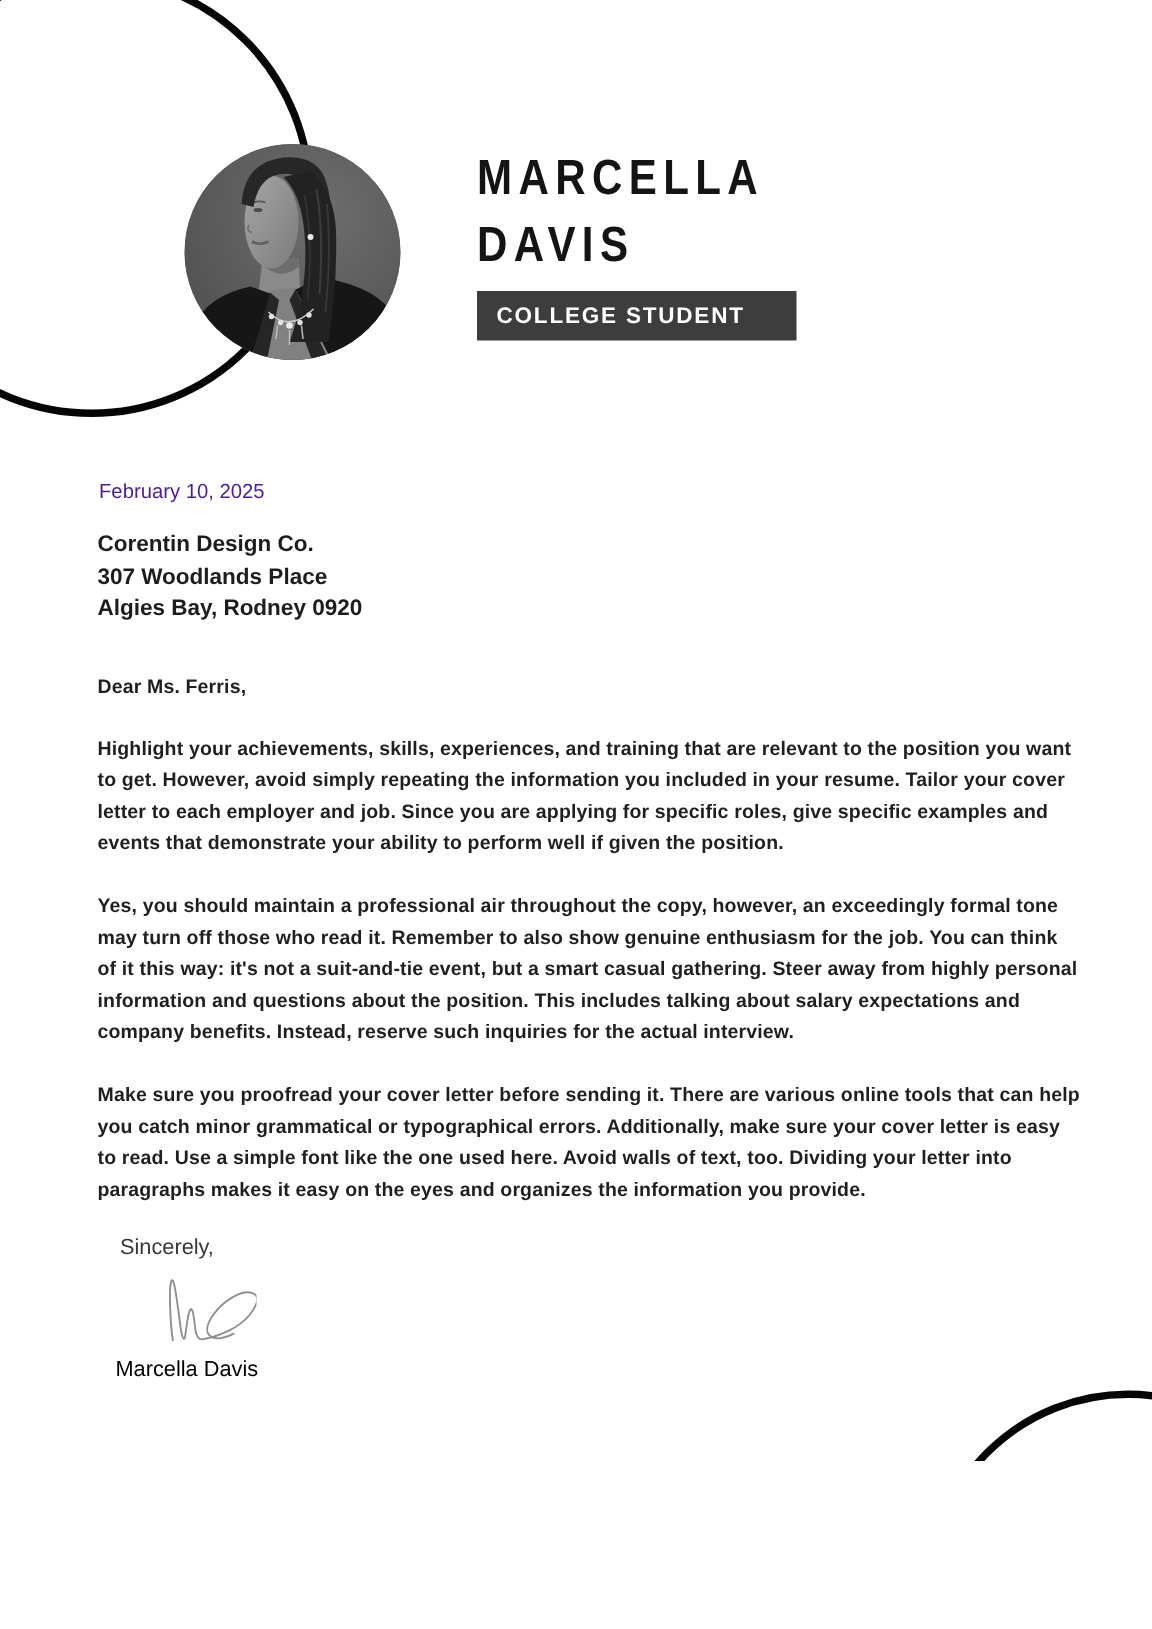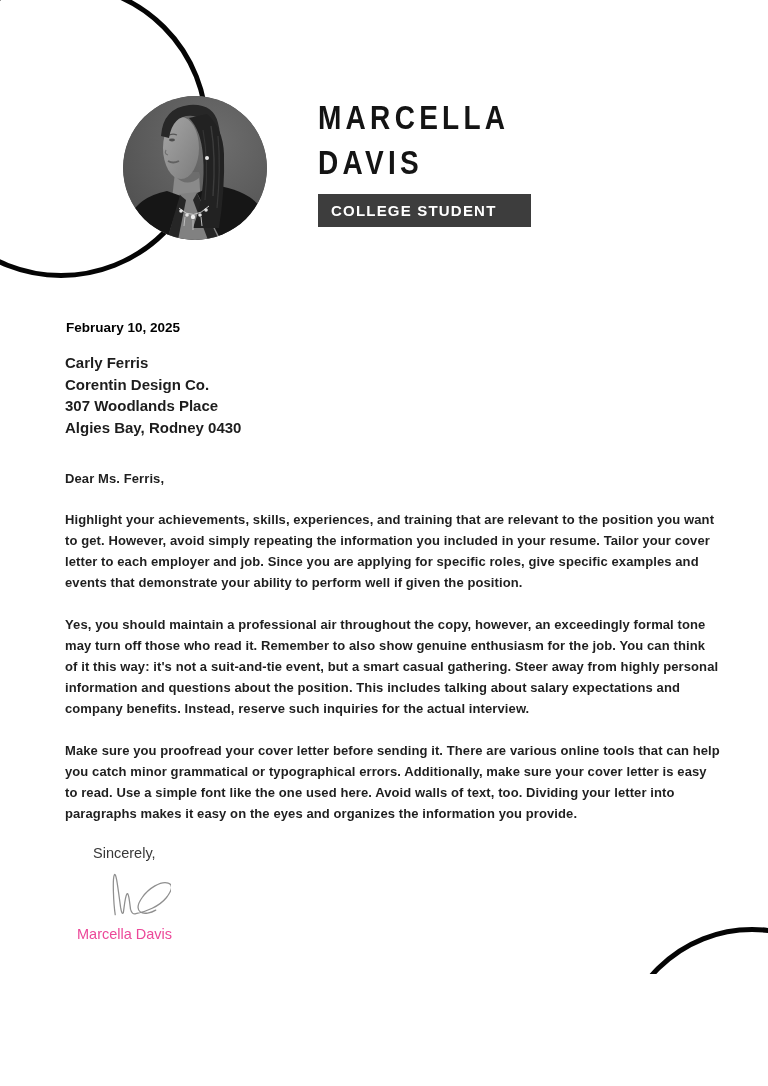--- a/index.html
+++ b/index.html
@@ -33,36 +33,36 @@
     white-space:nowrap;
   }
   .badge{
     margin-top:9px; width:213px; background:#3d3d3d; color:#ffffff;
     font-size:15px; font-weight:700; letter-spacing:1.2px;
     padding:8px 24px 8px 13px; white-space:nowrap;
   }
 
   
   .letter{ position:absolute; left:65px; top:320px; width:655px; z-index:1; }
-  .date{ font-size:13.5px; color:#000000; margin:0 0 17px 1px;font-weight:bold; }
+  .date{ font-size:13.5px; color:#4c1d95; margin:0 0 17px 1px; }
   .recipient{
     font-size:15px; font-weight:700; line-height:21.5px; color:#1d1d1d;
     margin-bottom:30px;
   }
   .salutation, .para{
     font-weight:700; font-size:13px; line-height:21px;
     color:#1f1f1f; letter-spacing:.1px;
   }
   .salutation{ margin:0 0 20px; }
   .para{ margin:0 0 21px; }
-  .closing{ font-size:14.5px; color:#383838; margin:4px 0 0 28px; }
+  .closing{ font-size:14.5px; color:#383838; margin:4px 0 0 15px; }
   .signature-svg{ display:block; margin:6px 0 0 34px; width:72px; height:52px; }
   .signature-svg path{ fill:none; stroke:#8f8f8f; stroke-width:1.4;
     stroke-linecap:round; stroke-linejoin:round; }
-  .signer{ font-size:14.5px; color:#ec4899; margin:7px 0 0 12px; }
+  .signer{ font-size:14.5px; color:#000000; margin:7px 0 0 12px; }
 </style>
 </head>
 <body>
 
 <div class="page">
 
   <div class="deco-circle deco-top"></div>
   <div class="deco-circle deco-bottom"></div>
 
   <div class="photo">
@@ -121,24 +121,23 @@
   <div class="header-text">
     <div class="title-line">MARCELLA</div>
     <div class="title-line">DAVIS</div>
     <div class="badge">COLLEGE STUDENT</div>
   </div>
 
   <div class="letter">
     <div class="date">February 10, 2025</div>
 
     <div class="recipient">
-      <div>Carly Ferris</div>
       <div>Corentin Design Co.</div>
       <div>307 Woodlands Place</div>
-      <div>Algies Bay, Rodney 0430</div>
+      <div>Algies Bay, Rodney 0920</div>
     </div>
 
     <p class="salutation">Dear Ms. Ferris,</p>
 
     <p class="para">Highlight your achievements, skills, experiences, and training that are relevant to the position you want to get. However, avoid simply repeating the information you included in your resume. Tailor your cover letter to each employer and job. Since you are applying for specific roles, give specific examples and events that demonstrate your ability to perform well if given the position.</p>
     <p class="para">Yes, you should maintain a professional air throughout the copy, however, an exceedingly formal tone may turn off those who read it. Remember to also show genuine enthusiasm for the job. You can think of it this way: it's not a suit-and-tie event, but a smart casual gathering. Steer away from highly personal information and questions about the position. This includes talking about salary expectations and company benefits. Instead, reserve such inquiries for the actual interview.</p>
     <p class="para">Make sure you proofread your cover letter before sending it. There are various online tools that can help you catch minor grammatical or typographical errors. Additionally, make sure your cover letter is easy to read. Use a simple font like the one used here. Avoid walls of text, too. Dividing your letter into paragraphs makes it easy on the eyes and organizes the information you provide.</p>
 
     <div class="closing">Sincerely,</div>
 

